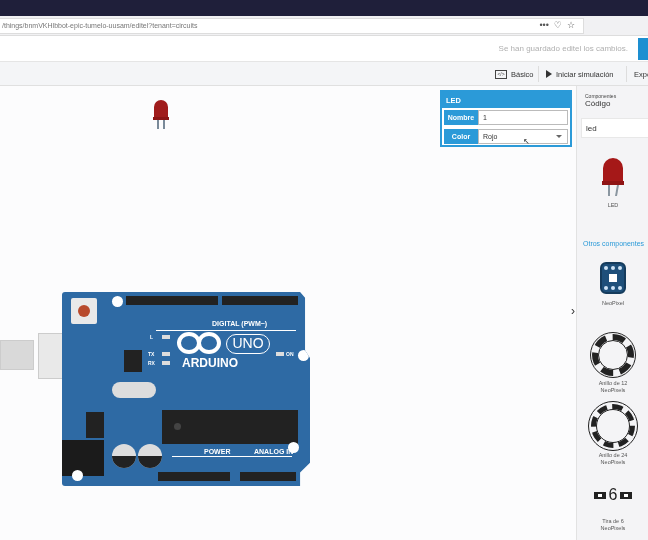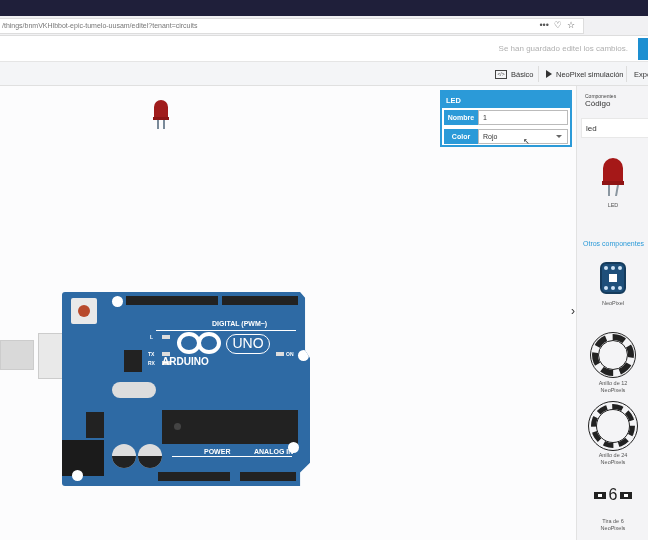--- a/index.html
+++ b/index.html
@@ -121,21 +121,21 @@
   </div>
 
   <div class="toolbar">
     <div class="tb-btn tb-code">
       <span class="code-icon">&lt;/&gt;</span>
       <span>Básico</span>
     </div>
     <div class="sep" style="left:538px"></div>
     <div class="tb-btn tb-sim">
       <span class="play-icon"></span>
-      <span>NeoPixel simulación</span>
+      <span>Iniciar simulación</span>
     </div>
     <div class="sep" style="left:626px"></div>
     <div class="tb-btn tb-exp">
       <span>Expo</span>
     </div>
   </div>
 
   <div class="canvas"></div>
 
   <div class="led-small">
@@ -159,21 +159,21 @@
     <div class="b-text" style="left:88px;top:42px;font-size:5px">L</div>
     <div class="led-sm" style="left:100px;top:60px"></div>
     <div class="b-text" style="left:86px;top:59px;font-size:5px">TX</div>
     <div class="led-sm" style="left:100px;top:69px"></div>
     <div class="b-text" style="left:86px;top:68px;font-size:5px">RX</div>
     <div class="chip-small"></div>
     <div class="logo">
       <div class="o1"></div>
         <div class="o2"></div>
     </div>
-    <div class="b-text" style="left:100px;top:64px;font-size:10px">ARDUINO</div>
+    <div class="b-text" style="left:120px;top:64px;font-size:12px">ARDUINO</div>
     <div class="uno">UNO</div>
     <div class="led-sm" style="left:214px;top:60px"></div>
     <div class="b-text" style="left:224px;top:59px;font-size:5px">ON</div>
     <div class="hole" style="left:236px;top:58px"></div>
     <div class="crystal"></div>
     <div class="reg"></div>
     <div class="mcu"></div>
     <div class="jack"></div>
     <div class="cap" style="left:50px;top:152px"></div>
     <div class="cap" style="left:76px;top:152px"></div>

